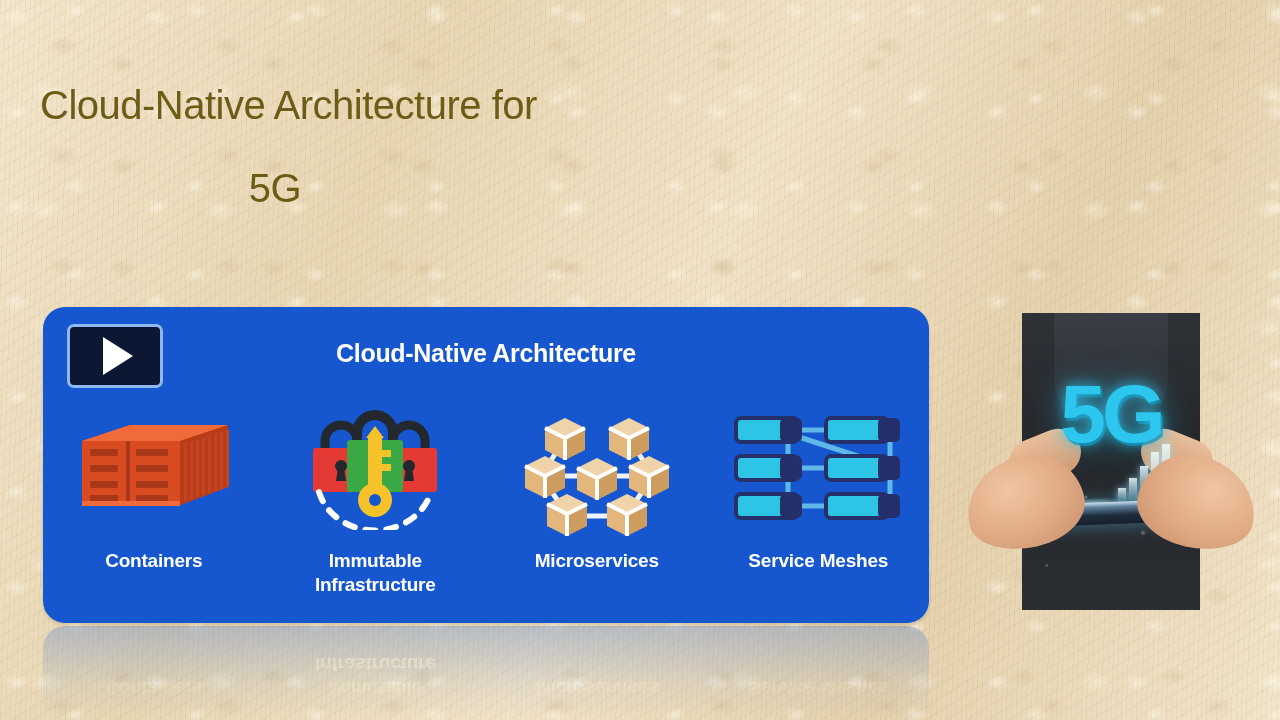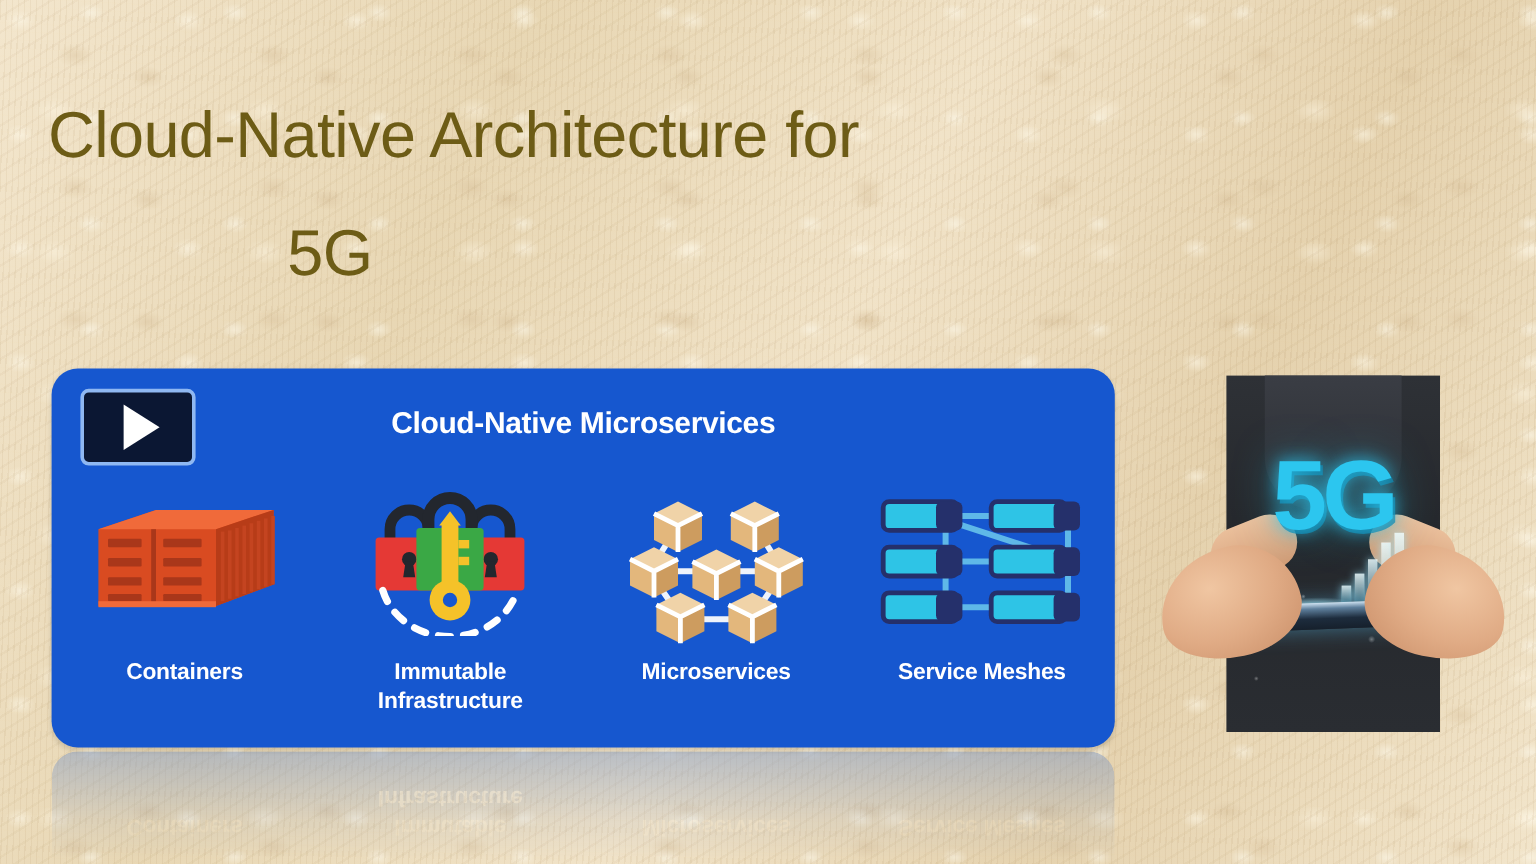--- a/index.html
+++ b/index.html
@@ -40,21 +40,21 @@
     opacity: .85;
   }
 
   
   #title {
     position: absolute;
     left: 40px;
     top: 84px;
     width: 830px;
     color: #6d5c16;
-    font-size: 54px;
+    font-size: 40px;
     line-height: 1.08;
     font-weight: 400;
     letter-spacing: -0.5px;
     z-index: 6;
   }
   #title .l1 { display:block; text-align: left; }
   #title .l2 { display:block; text-align: center; padding-right: 360px; margin-top: 40px; }
 
   
   #logo {
@@ -295,21 +295,21 @@
     <span class="l2">5G</span>
   </div>
 
 
   <div id="panel">
 
     <div id="play-btn">
       <span class="tri"></span>
     </div>
 
-    <div class="panel-heading">Cloud-Native Microservices</div>
+    <div class="panel-heading">Cloud-Native Architecture</div>
 
     <div class="cols">
 
       <div class="col">
         <div class="icon-slot">
           <svg class="svg-icon" width="156" height="94" viewBox="0 0 156 94" aria-hidden="true">
             <polygon points="6,20 54,4 152,4 152,66 104,84 6,84" fill="#d94b21"></polygon>
             <polygon points="6,20 54,4 152,4 104,20" fill="#f06a3a"></polygon>
             <polygon points="104,20 152,4 152,66 104,84" fill="#b73c18"></polygon>
             <g fill="#c44420">

